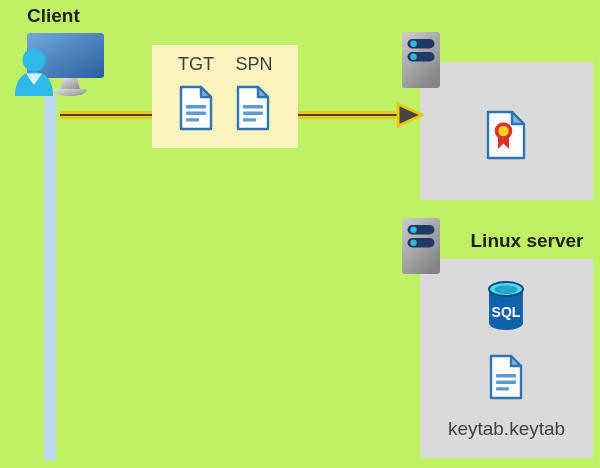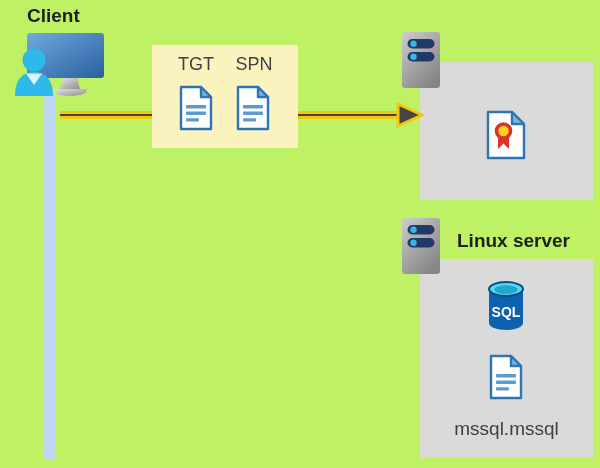--- a/index.html
+++ b/index.html
@@ -21,21 +21,21 @@
   .tgt-label{left:169px;}
   .spn-label{left:227px;}
   .tgt-doc{left:179px;top:85px;z-index:3;}
   .spn-doc{left:236px;top:85px;z-index:3;}
   .panel{width:173px;background:#DADADA;z-index:1;}
   .dc-panel{left:420px;top:62px;height:138px;}
   .linux-panel{left:420px;top:259px;height:199px;}
   .dc-server{left:402px;top:32px;z-index:3;}
   .linux-server{left:402px;top:218px;z-index:3;}
   .dc-label{left:457px;top:4px;width:112px;}
-  .linux-label{left:457px;top:229px;width:140px;white-space:nowrap;}
+  .linux-label{left:457px;top:229px;width:140px;white-space:nowrap;text-align:center;}
   .cert-icon{left:486px;top:110px;z-index:3;}
   .sql-icon{left:487px;top:281px;z-index:3;}
   .linux-doc{left:489px;top:354px;z-index:3;}
   .keytab-label{left:420px;top:418px;width:173px;text-align:center;font-size:19px;color:#3F3F3F;z-index:3;}
 </style>
 </head>
 <body>
 
 <div class="stage">
 
@@ -136,15 +136,15 @@
   <svg class="abs linux-doc" width="34" height="46" viewBox="0 0 34 46">
     <path d="M2 2 H22 L32 12 V44 H2 Z" fill="#ffffff" stroke="#2E75B6" stroke-width="2.4" stroke-linejoin="round"></path>
     <path d="M22 2 L22 12 H32 Z" fill="#7FB3DF" stroke="#2E75B6" stroke-width="2.4" stroke-linejoin="round"></path>
     <g fill="#5B9BD5">
       <rect x="7" y="20" width="20" height="3.4" rx="1"></rect>
       <rect x="7" y="26.6" width="20" height="3.4" rx="1"></rect>
       <rect x="7" y="33.2" width="13" height="3.4" rx="1"></rect>
     </g>
   </svg>
 
-  <div class="abs keytab-label">mssql.mssql</div>
+  <div class="abs keytab-label">keytab.keytab</div>
 
 </div>
 
 </body></html>

